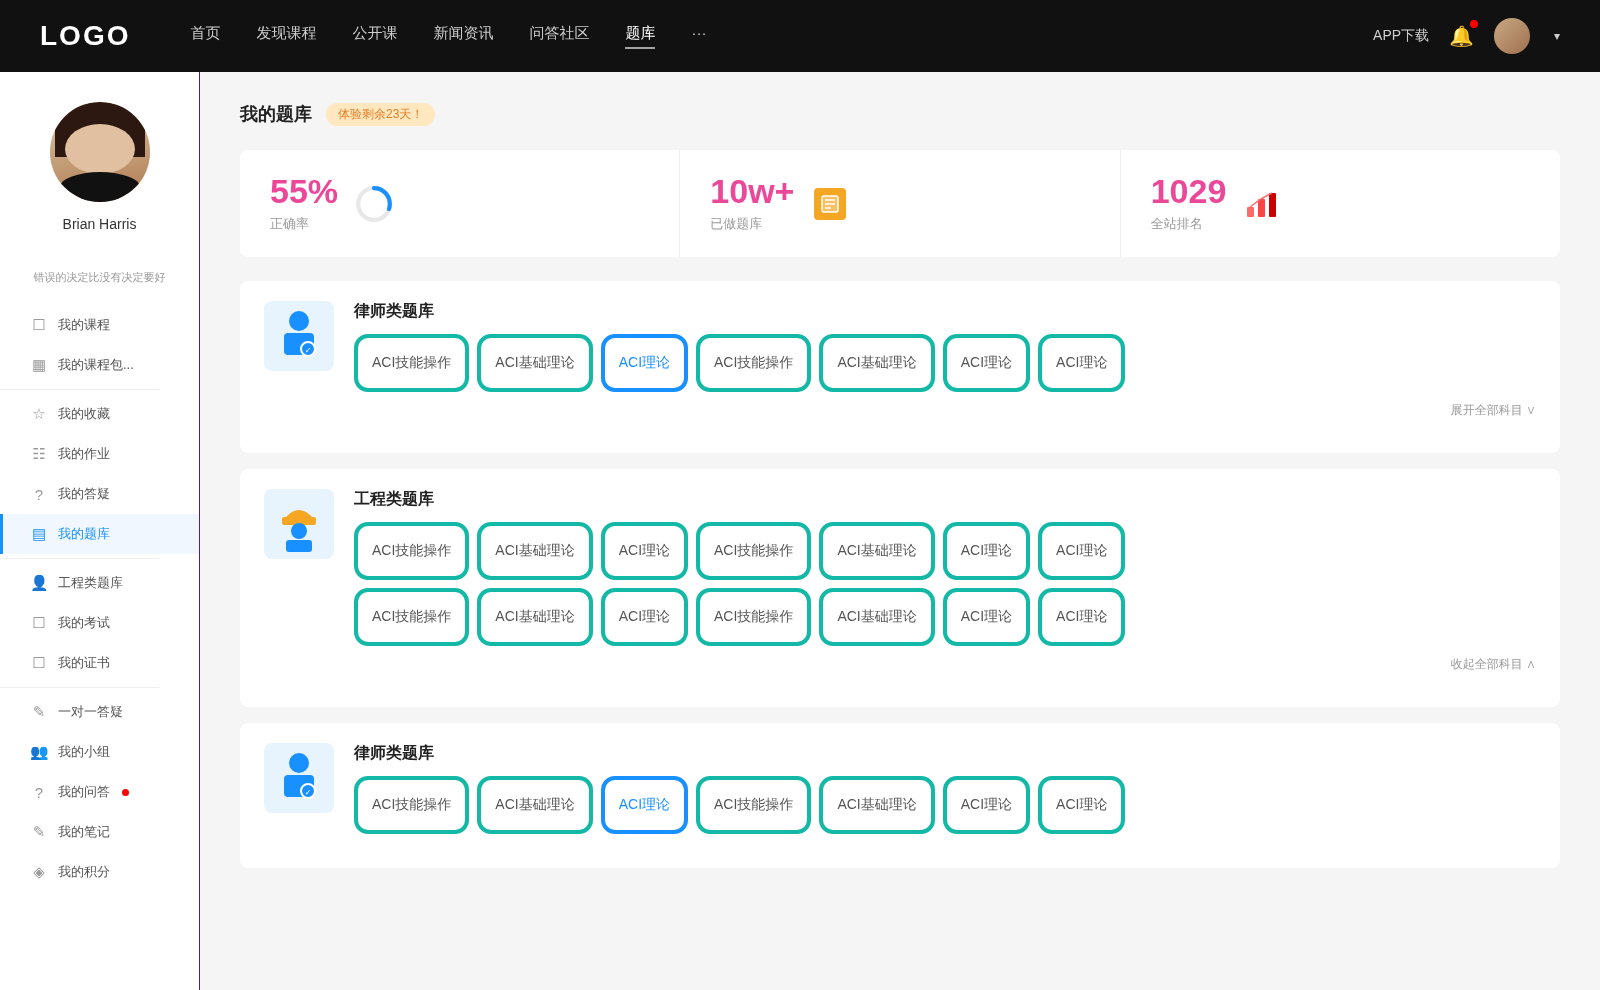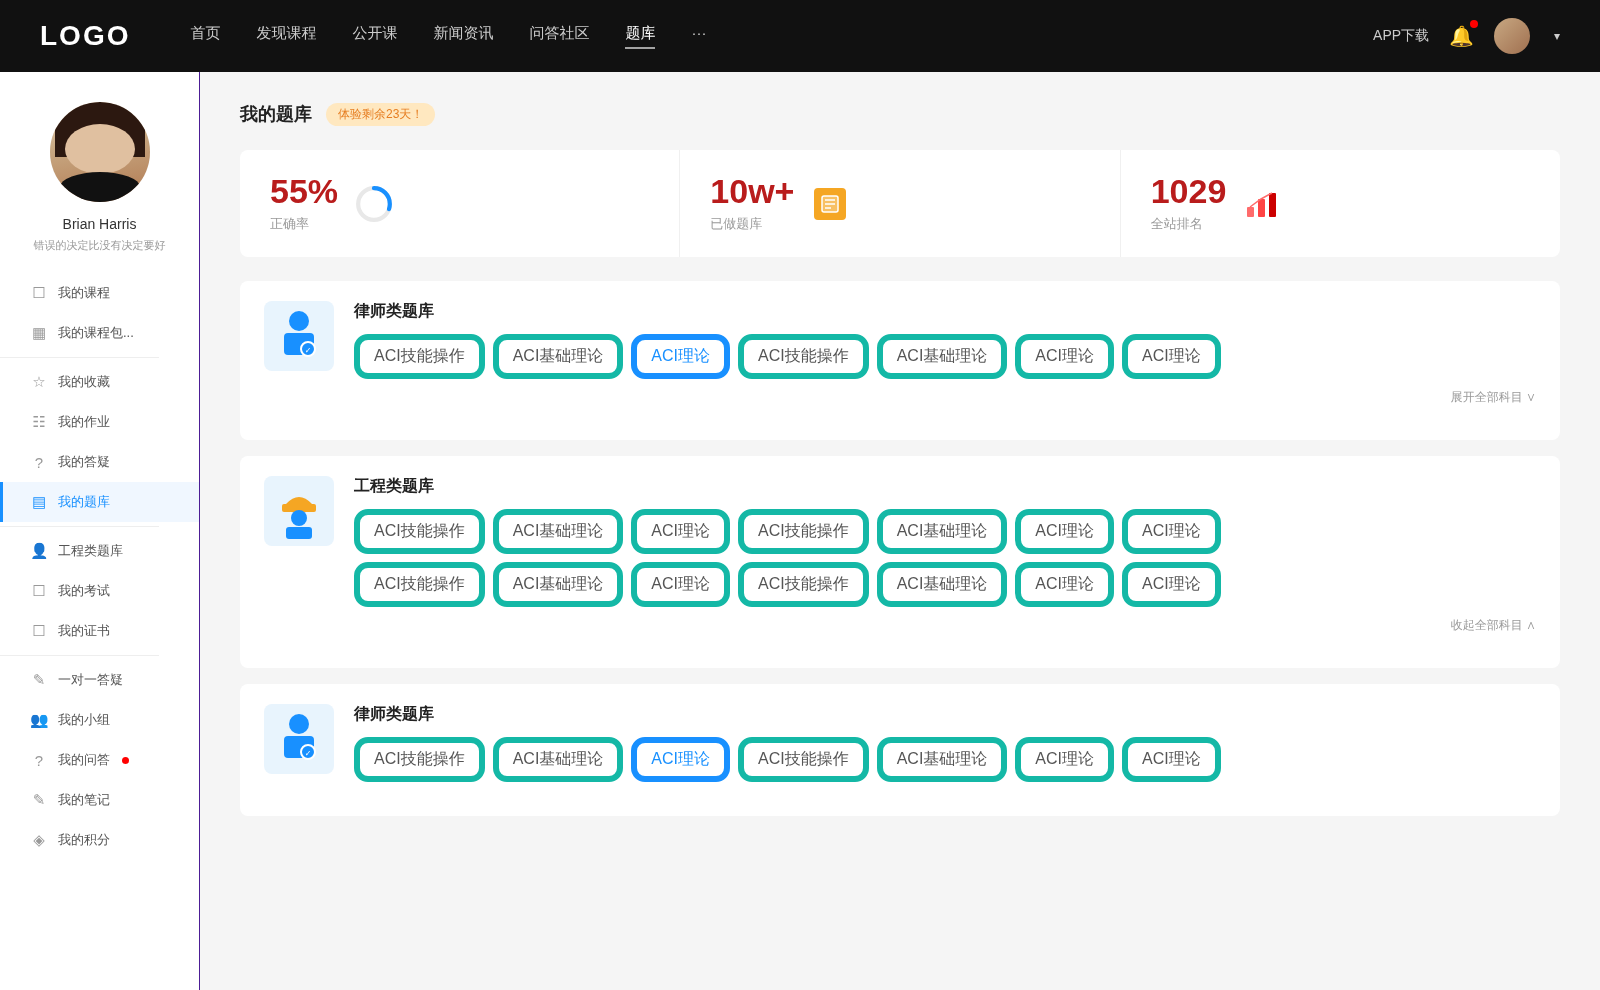--- a/index.html
+++ b/index.html
@@ -109,20 +109,21 @@
       color: #333;
       font-weight: 500;
       margin-bottom: 6px;
     }
     .sidebar-tagline {
       font-size: 11px;
       color: #999;
       margin-bottom: 20px;
       text-align: center;
       padding: 0 10px;
+      margin-top: 32px;
     }
     .sidebar-menu {
       width: 100%;
       list-style: none;
     }
     .sidebar-menu-item {
       display: flex;
       align-items: center;
       gap: 10px;
       padding: 11px 30px;
@@ -199,21 +200,21 @@
       display: flex;
       align-items: center;
       gap: 16px;
       border-right: 1px solid #f0f0f0;
     }
     .stat-card:last-child { border-right: none; }
     .stat-text {}
     .stat-number {
       font-size: 34px;
       font-weight: 700;
-      color: #b91c1c;
+      color: #ec4899;
       display: block;
       line-height: 1;
       margin-bottom: 6px;
     }
     .stat-label {
       font-size: 13px;
       color: #999;
     }
     .stat-icon-wrap {
       width: 40px; height: 40px;
@@ -298,24 +299,24 @@
       font-weight: 600;
       color: #222;
       margin-bottom: 12px;
     }
     .tags-row {
       display: flex;
       flex-wrap: wrap;
       gap: 8px;
     }
     .tag {
-      padding: 6px 14px;
-      border: 6px solid #14b8a6;
+      padding: 16px 14px;
+      border: 4px solid #14b8a6;
       border-radius: 14px;
-      font-size: 16px;
+      font-size: 14px;
       color: #555;
       cursor: pointer;
       background: #fff;
     }
     .tag.active {
       border-color: #1890ff;
       color: #1890ff;
       background: #fff;
     }
     .expand-link {

